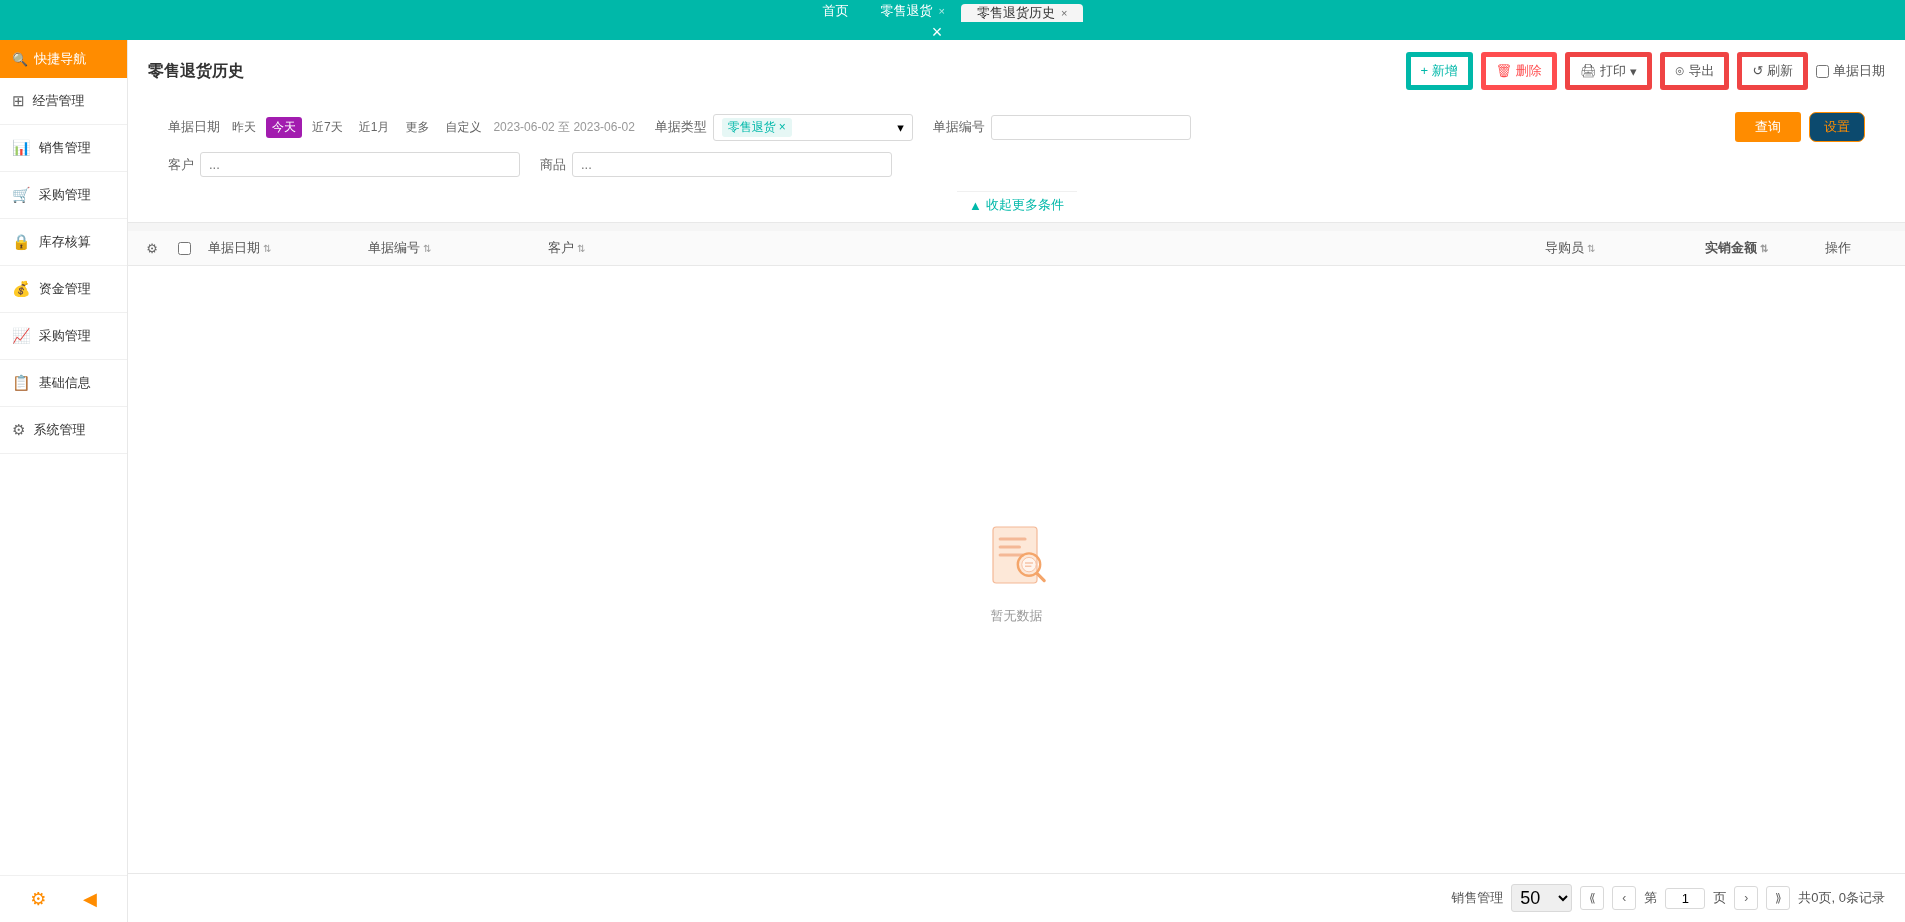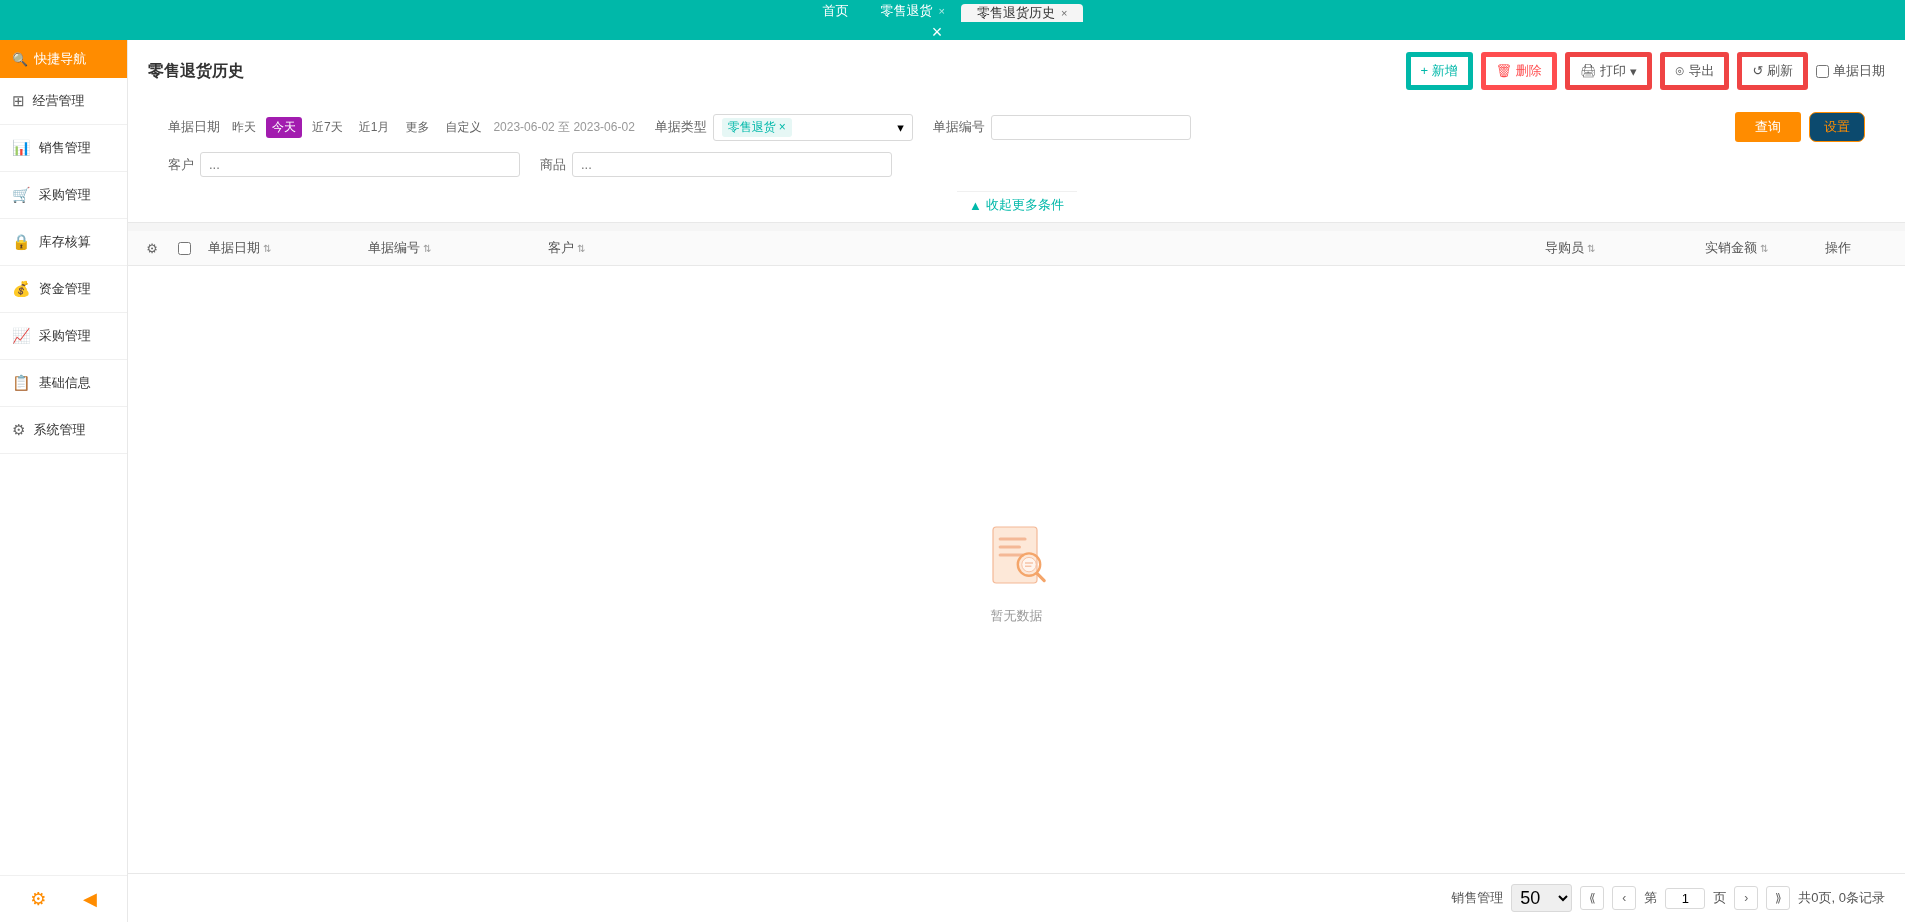--- a/index.html
+++ b/index.html
@@ -311,21 +311,21 @@
       color: #555;
       font-weight: normal;
       cursor: pointer;
       white-space: nowrap;
     }
     .col-header .sort-icon { font-size: 10px; color: #999; }
     .col-date { width: 160px; }
     .col-bill { width: 180px; }
     .col-customer { flex: 1; }
     .col-guide { width: 160px; }
-    .col-amount { width: 120px; text-align: right; }
+    .col-amount { width: 120px; text-align: right; font-weight: bold; }
     .col-action { width: 80px; }
 
     
     .empty-state {
       flex: 1;
       display: flex;
       flex-direction: column;
       align-items: center;
       justify-content: center;
       color: #999;

